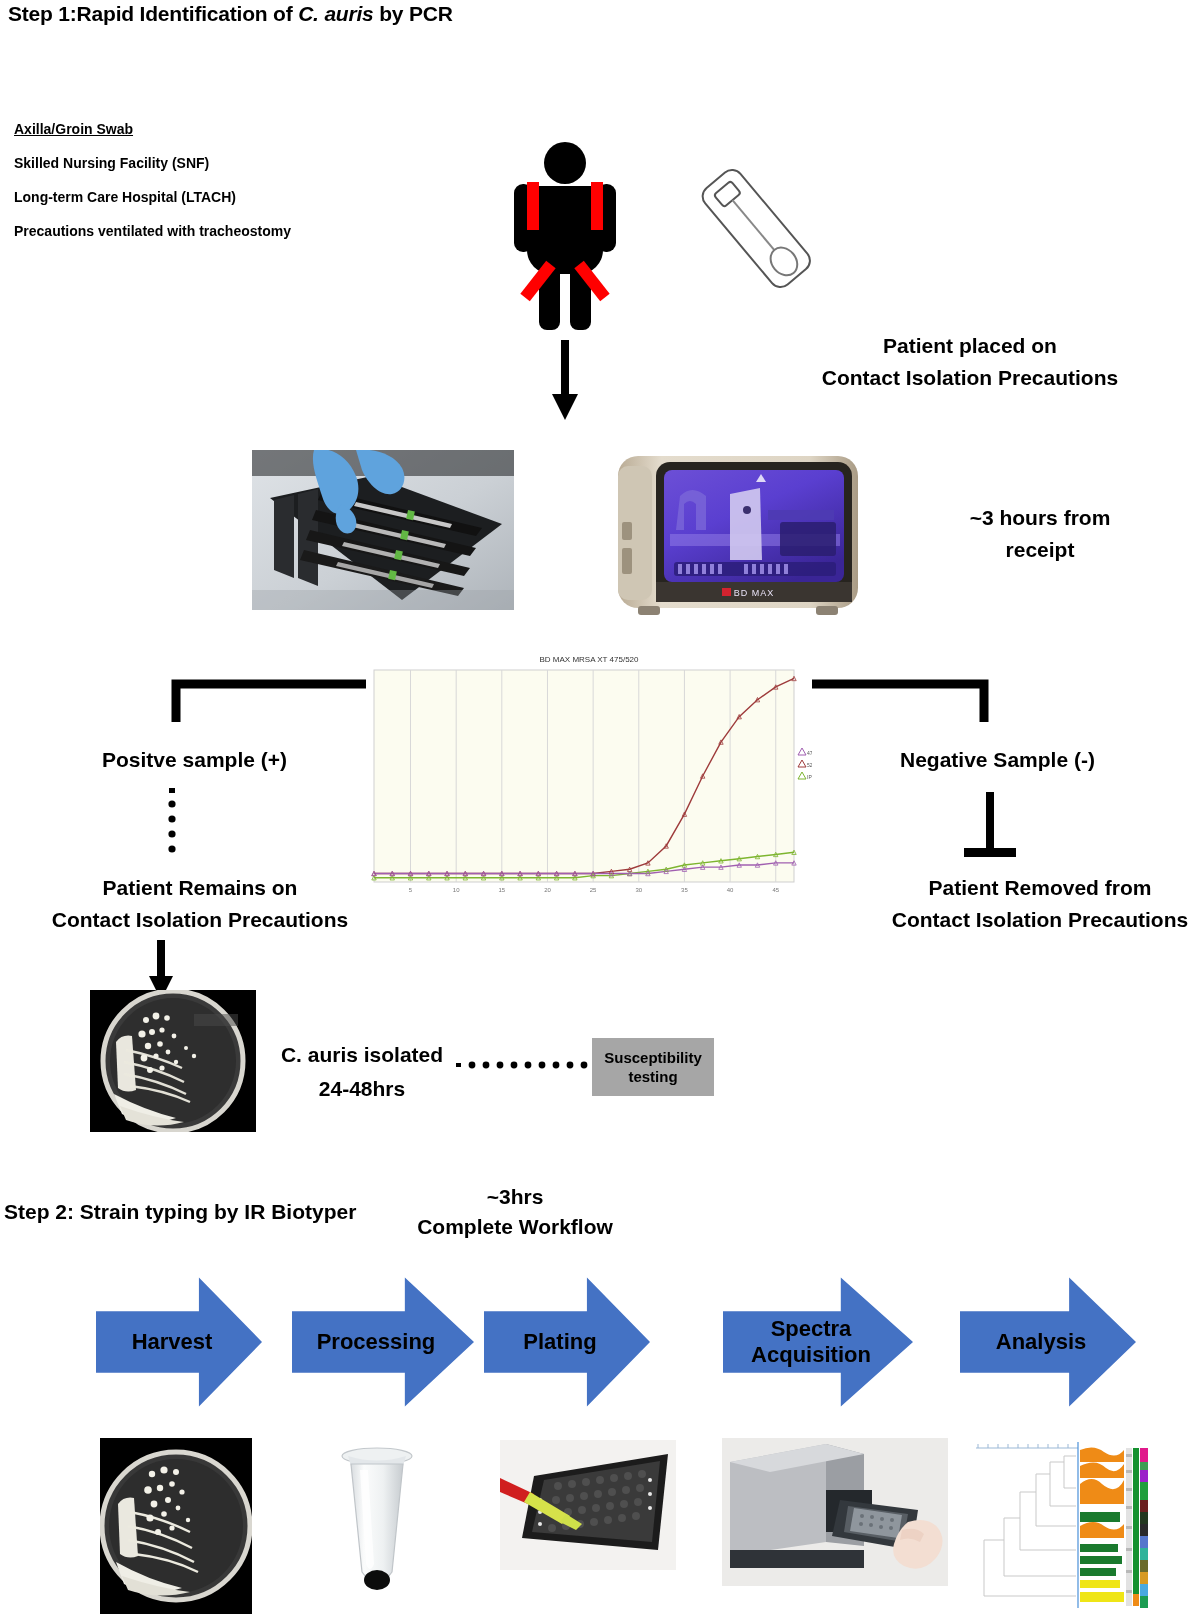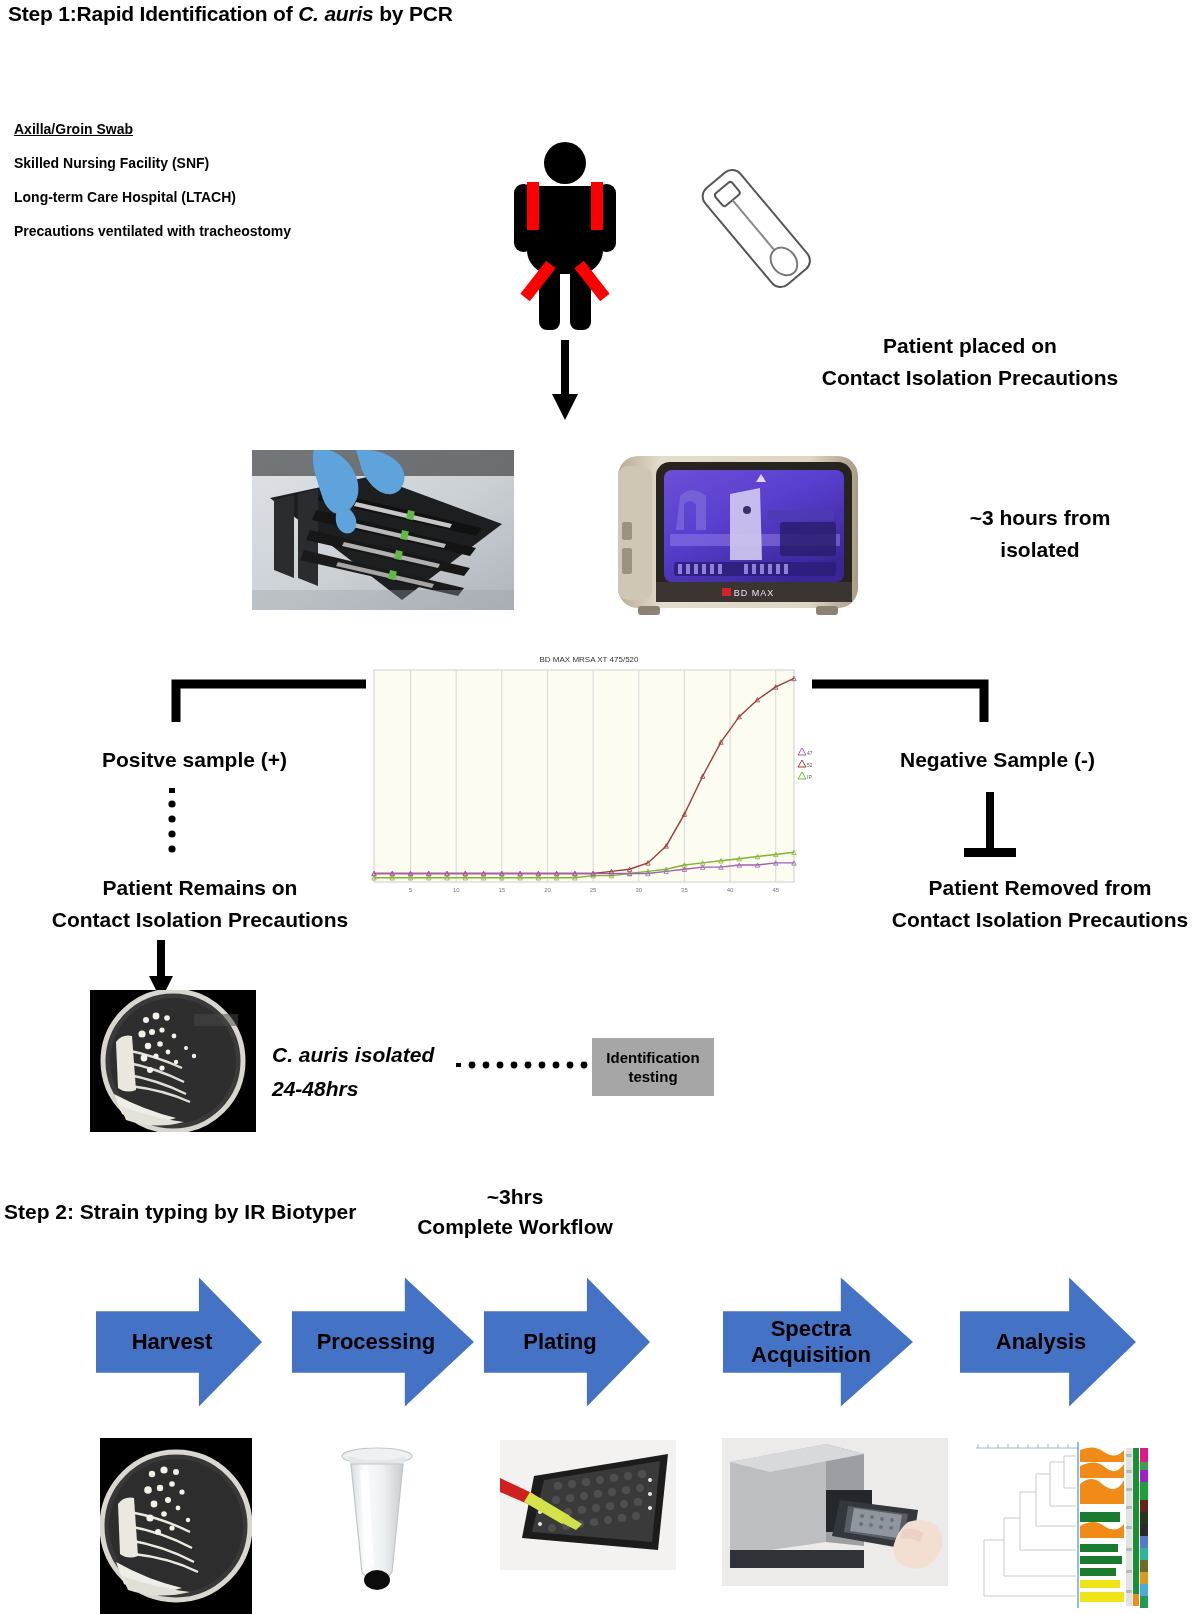--- a/index.html
+++ b/index.html
@@ -69,24 +69,23 @@
   }
   #removed-label {
     left: 880px; top: 872px;
     width: 320px; text-align: center;
     font-size: 21px; font-weight: bold;
     line-height: 32px;
   }
 
   #isolated-label {
     left: 272px; top: 1038px;
-    width: 180px; 
+    width: 180px; text-align: center;
     font-size: 21px; font-weight: bold;
     line-height: 34px;
-    font-style: italic;
   }
 
   #susceptibility-box {
     left: 592px; top: 1038px;
     width: 122px; height: 58px;
     background: #a6a6a6;
     display: flex; align-items: center; justify-content: center;
     text-align: center;
     font-size: 15px; font-weight: bold;
     line-height: 19px;
@@ -563,32 +562,32 @@
         <circle cx="86" cy="7" r="3.4"></circle>
       <circle cx="100" cy="7" r="3.4"></circle>
         <circle cx="114" cy="7" r="3.4"></circle>
       <circle cx="128" cy="7" r="3.4"></circle>
     </g>
   </svg>
 </div>
 
 <div class="abs" id="susceptibility-box">
   <div>
-    <div>Identification</div>
+    <div>Susceptibility</div>
     <div>testing</div>
   </div>
 </div>
 
 <div class="abs" id="isolation-note">
   <div>Patient placed on</div>
   <div>Contact Isolation Precautions</div>
 </div>
 <div class="abs" id="hours-note">
   <div>~3 hours from</div>
-  <div>isolated</div>
+  <div>receipt</div>
 </div>
 
 <div class="abs" id="step2-title">Step 2: Strain typing by IR Biotyper</div>
 <div class="abs" id="workflow-note">
   <div>~3hrs</div>
   <div>Complete Workflow</div>
 </div>
 
 <div class="chev" id="chev-0">
   <div class="shape"></div>

